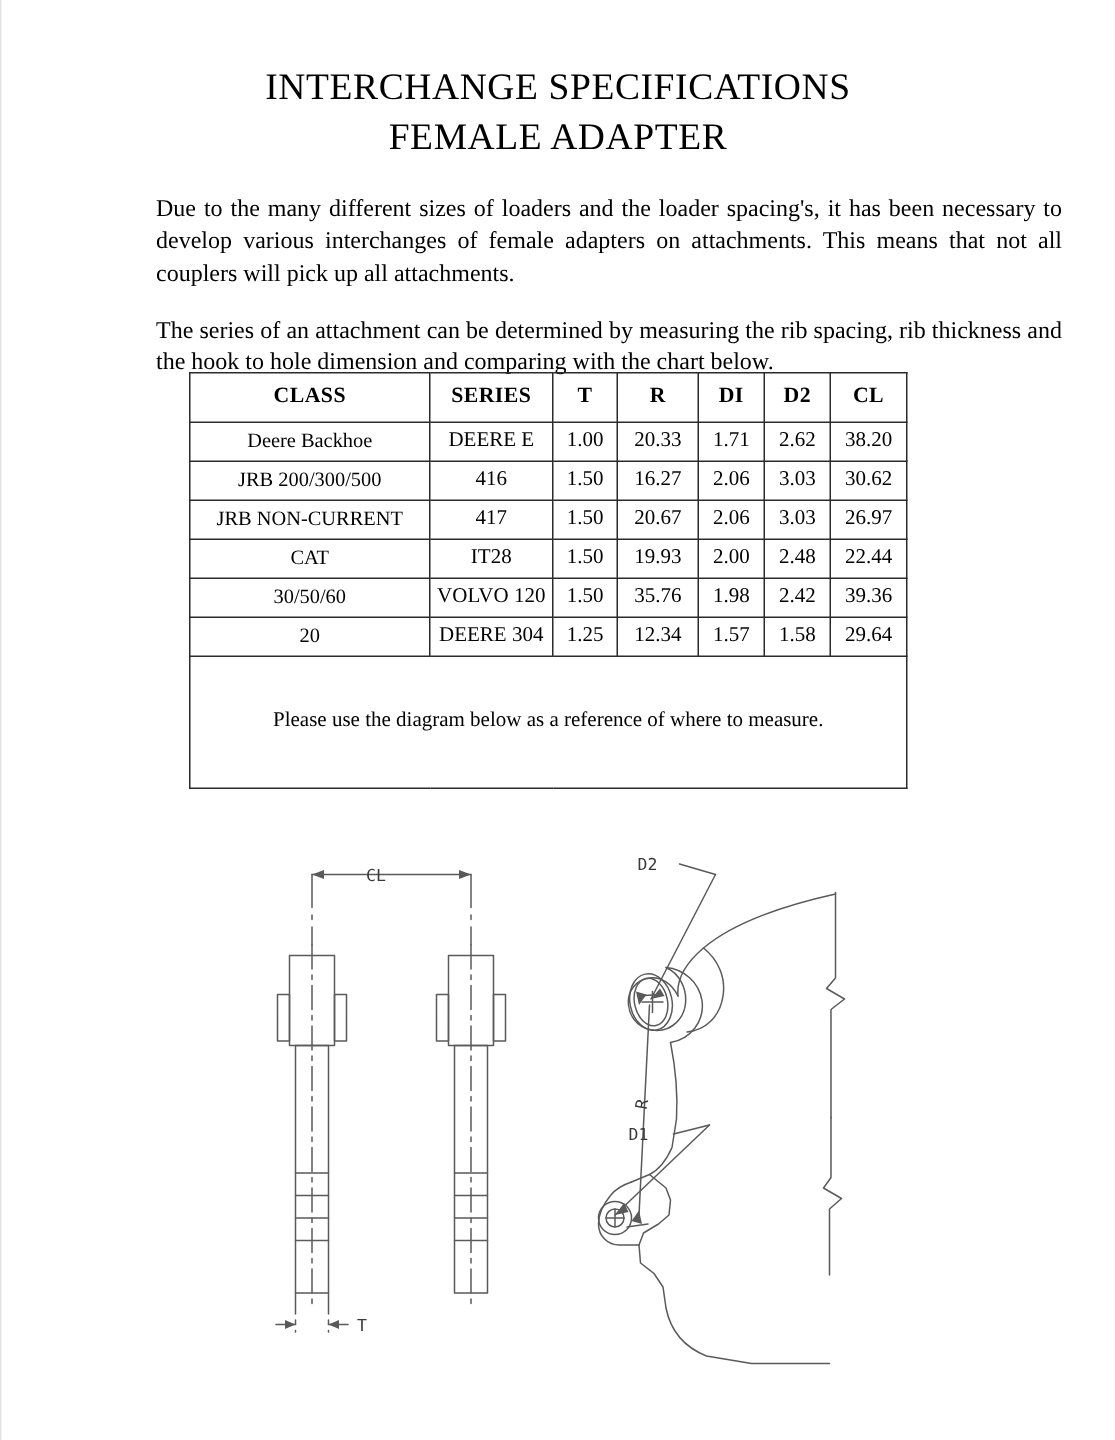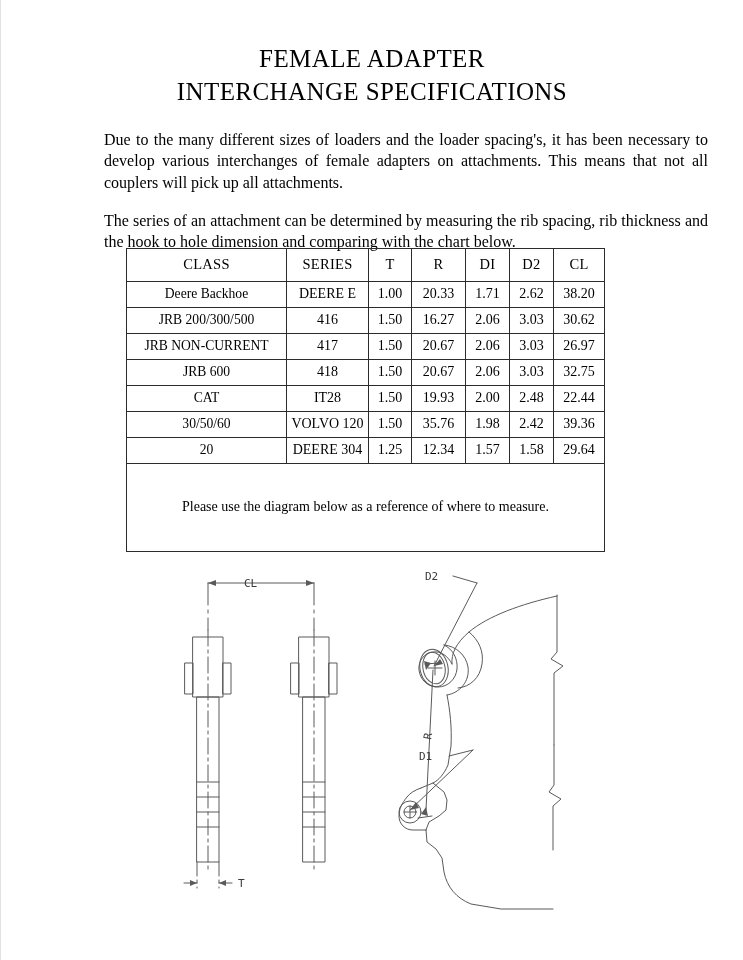--- a/index.html
+++ b/index.html
@@ -63,21 +63,21 @@
   }
   table.spec td, table.spec th {
     border: 1px solid #2b2b2b;
     text-align: center;
     font-size: 14px;
     font-weight: 400;
     padding: 4px 2px 5px 2px;
     line-height: 1.15;
   }
   table.spec thead th {
-    font-weight: normal;
+    font-weight: bold;
     font-size: 14.5px;
     padding: 7px 2px 8px 2px;
     letter-spacing: 0.3px;
     margin-left: 48px;
   }
   table.spec tbody td.cls { font-size: 13.6px; }
   .note-cell {
     height: 78px;
     vertical-align: middle;
     font-size: 14px;
@@ -105,22 +105,22 @@
     font-size: 11px;
     fill: #3a3a3a;
   }
 </style>
 </head>
 <body>
 
 <div class="page">
 
   <div class="title-block">
+    <div class="title-line">INTERCHANGE SPECIFICATIONS</div>
     <div class="title-line">FEMALE ADAPTER</div>
-    <div class="title-line">INTERCHANGE SPECIFICATIONS</div>
   </div>
 
   <div class="body-copy">
     <p class="para">Due to the many different sizes of loaders and the loader spacing's, it has been necessary to develop various interchanges of female adapters on attachments. This means that not all couplers will pick up all attachments.</p>
     <p class="para">The series of an attachment can be determined by measuring the rib spacing, rib thickness and the hook to hole dimension and comparing with the chart below.</p>
   </div>
 
   <div class="spec-wrap">
     <table class="spec">
       <colgroup>
@@ -165,29 +165,20 @@
         <tr>
           <td class="cls">JRB NON-CURRENT</td>
           <td>417</td>
           <td>1.50</td>
           <td>20.67</td>
           <td>2.06</td>
           <td>3.03</td>
           <td>26.97</td>
         </tr>
         <tr>
-          <td class="cls">JRB 600</td>
-          <td>418</td>
-          <td>1.50</td>
-          <td>20.67</td>
-          <td>2.06</td>
-          <td>3.03</td>
-          <td>32.75</td>
-        </tr>
-        <tr>
           <td class="cls">CAT</td>
           <td>IT28</td>
           <td>1.50</td>
           <td>19.93</td>
           <td>2.00</td>
           <td>2.48</td>
           <td>22.44</td>
         </tr>
         <tr>
           <td class="cls">30/50/60</td>

